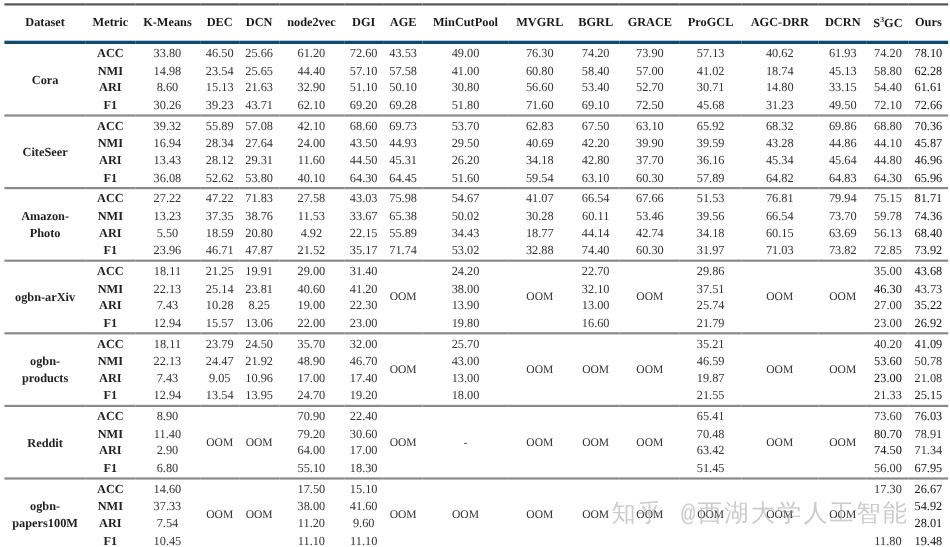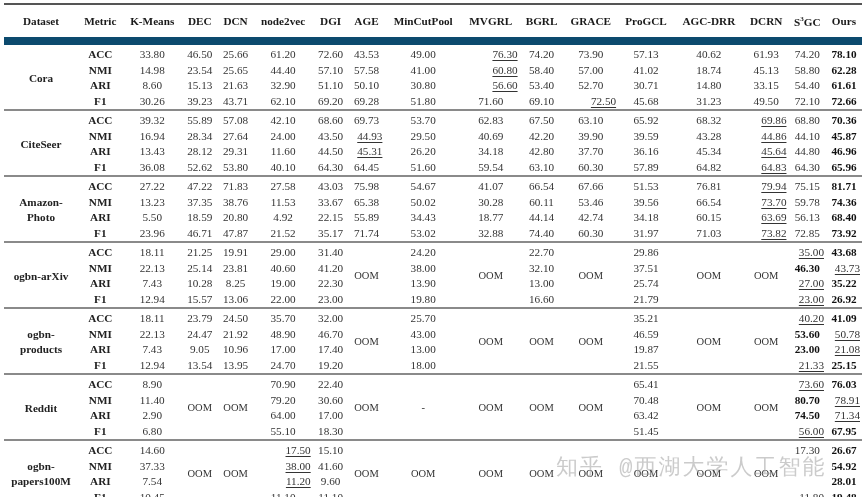--- a/index.html
+++ b/index.html
@@ -1,29 +1,29 @@
 <!DOCTYPE html>
 <html><head>
 <meta charset="utf-8">
 <style>
   html, body { margin: 0; padding: 0; background: #ffffff; }
   body { width: 864px; height: 497px; overflow: hidden; position: relative;
          font-family: "Liberation Serif", "DejaVu Serif", serif; color: #1a1a1a; }
   table { border-collapse: collapse; position: absolute; left: 4px; top: 3px; width: 858px;
           font-size: 11.2px; }
-  thead tr { border-top: 2px solid #555; border-bottom: 8px solid #0c4a6e; }
+  thead tr { border-top: 2px solid #555; border-bottom: 3px solid #0c4a6e; }
   th { font-weight: bold; height: 32px; padding: 0 2px; text-align: center; white-space: nowrap; }
   td { padding: 0 2px; height: 15.5px; line-height: 15.5px; text-align: center; white-space: nowrap; color: #333; }
   td.ds { font-weight: bold; color: #222; width: 70px; line-height: 15px; }
   td.metric { font-weight: bold; color: #222; margin-top: 36px; }
   tbody.group { border-bottom: 2px solid #8a8a8a; }
   tbody.group.last { border-bottom: 2px solid #555; }
   tbody.group tr:first-child td { padding-top: 2px; }
-  .u { text-decoration: underline; text-underline-offset: 2px; text-align: right; }
-  .b { font-weight: bold; color: #111; }
+  .u { text-underline-offset: 2px; }
+  .b { font-weight: normal; color: #111; }
   .oom { font-size: 10.5px; margin-top: 36px; }
   .watermark { position: absolute; left: 556px; top: 452px; font-family: Liberation Mono, monospace;
                font-size: 22px; color: rgba(160,160,160,0.55); letter-spacing: 2px; pointer-events: none; white-space: nowrap; }
 </style>
 </head>
 <body>
 
 <table>
   <thead>
     <tr id="header-row">

